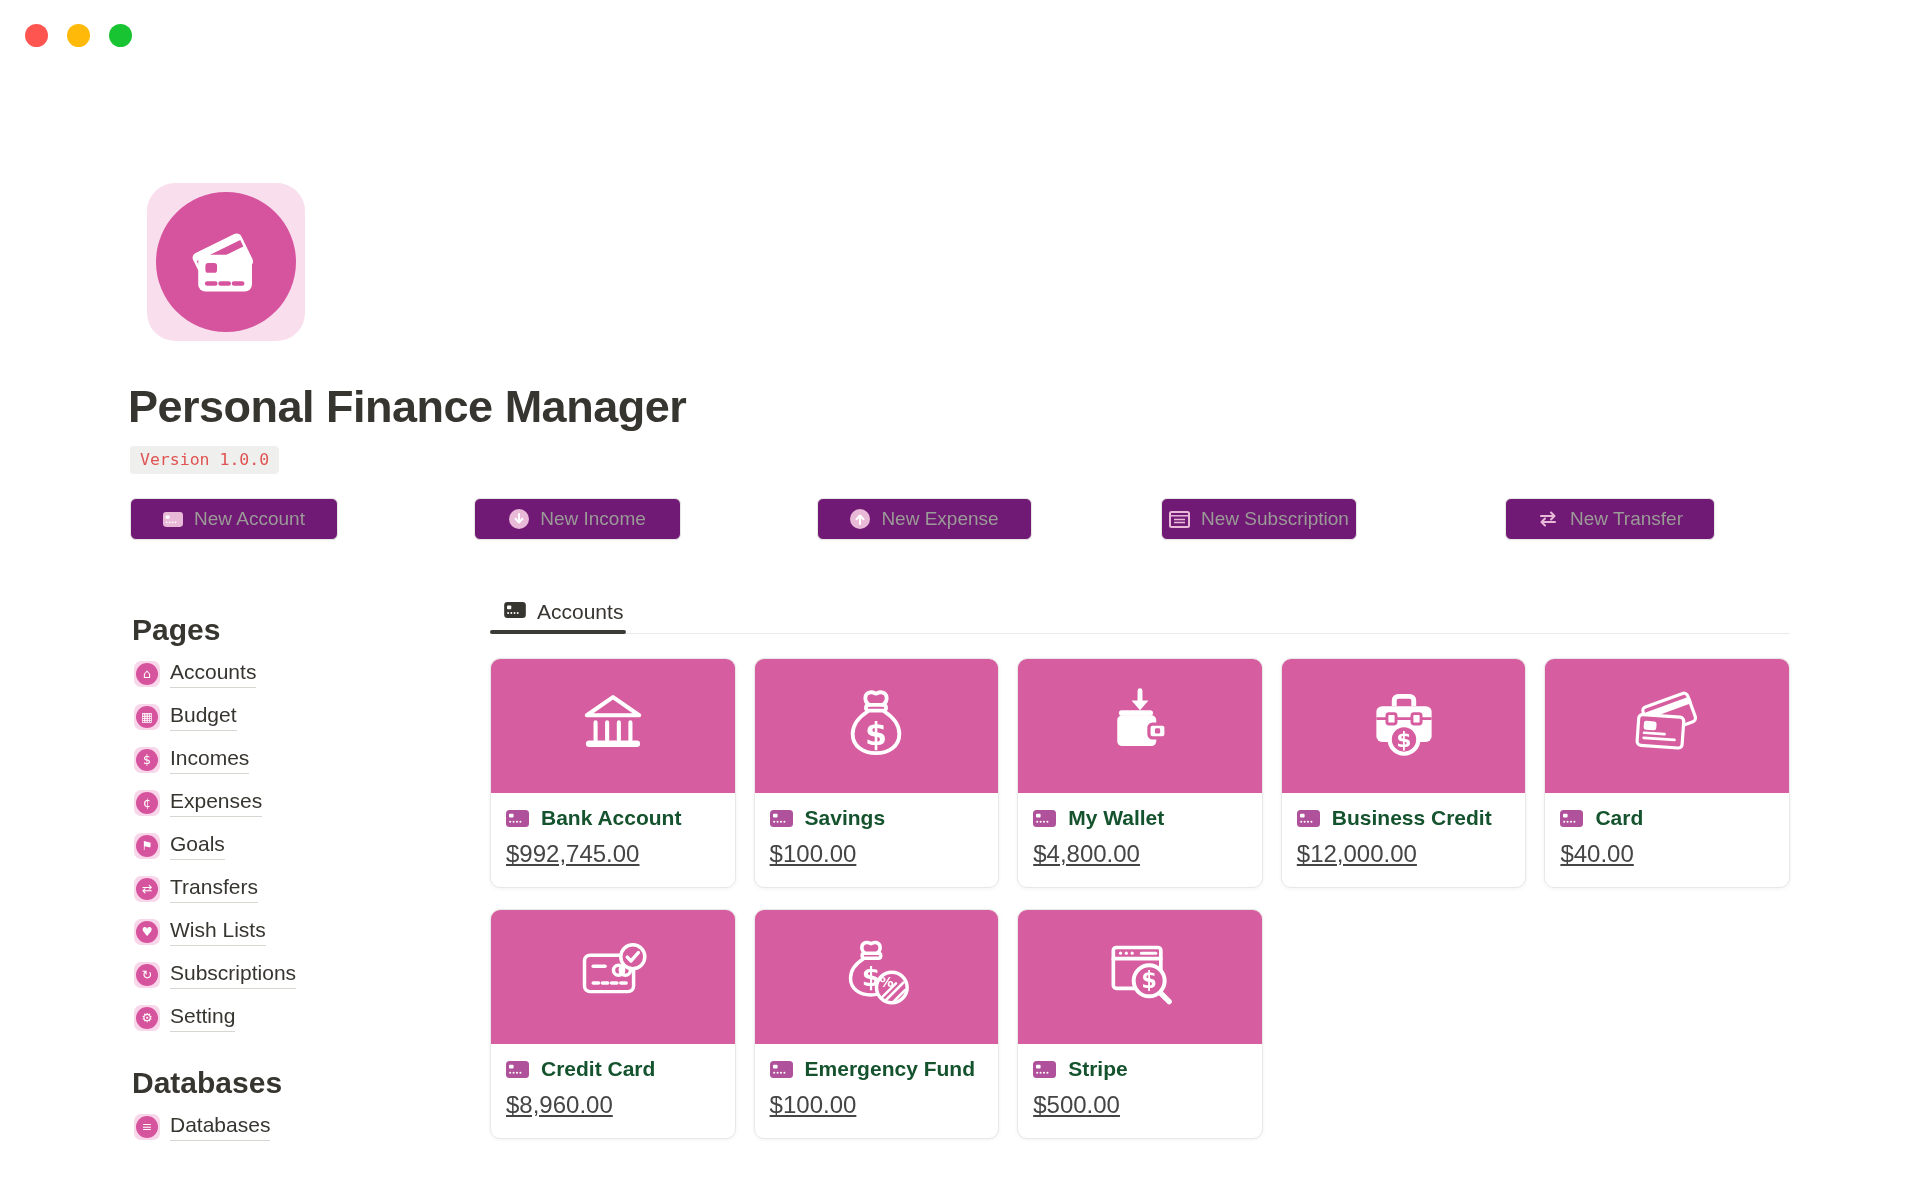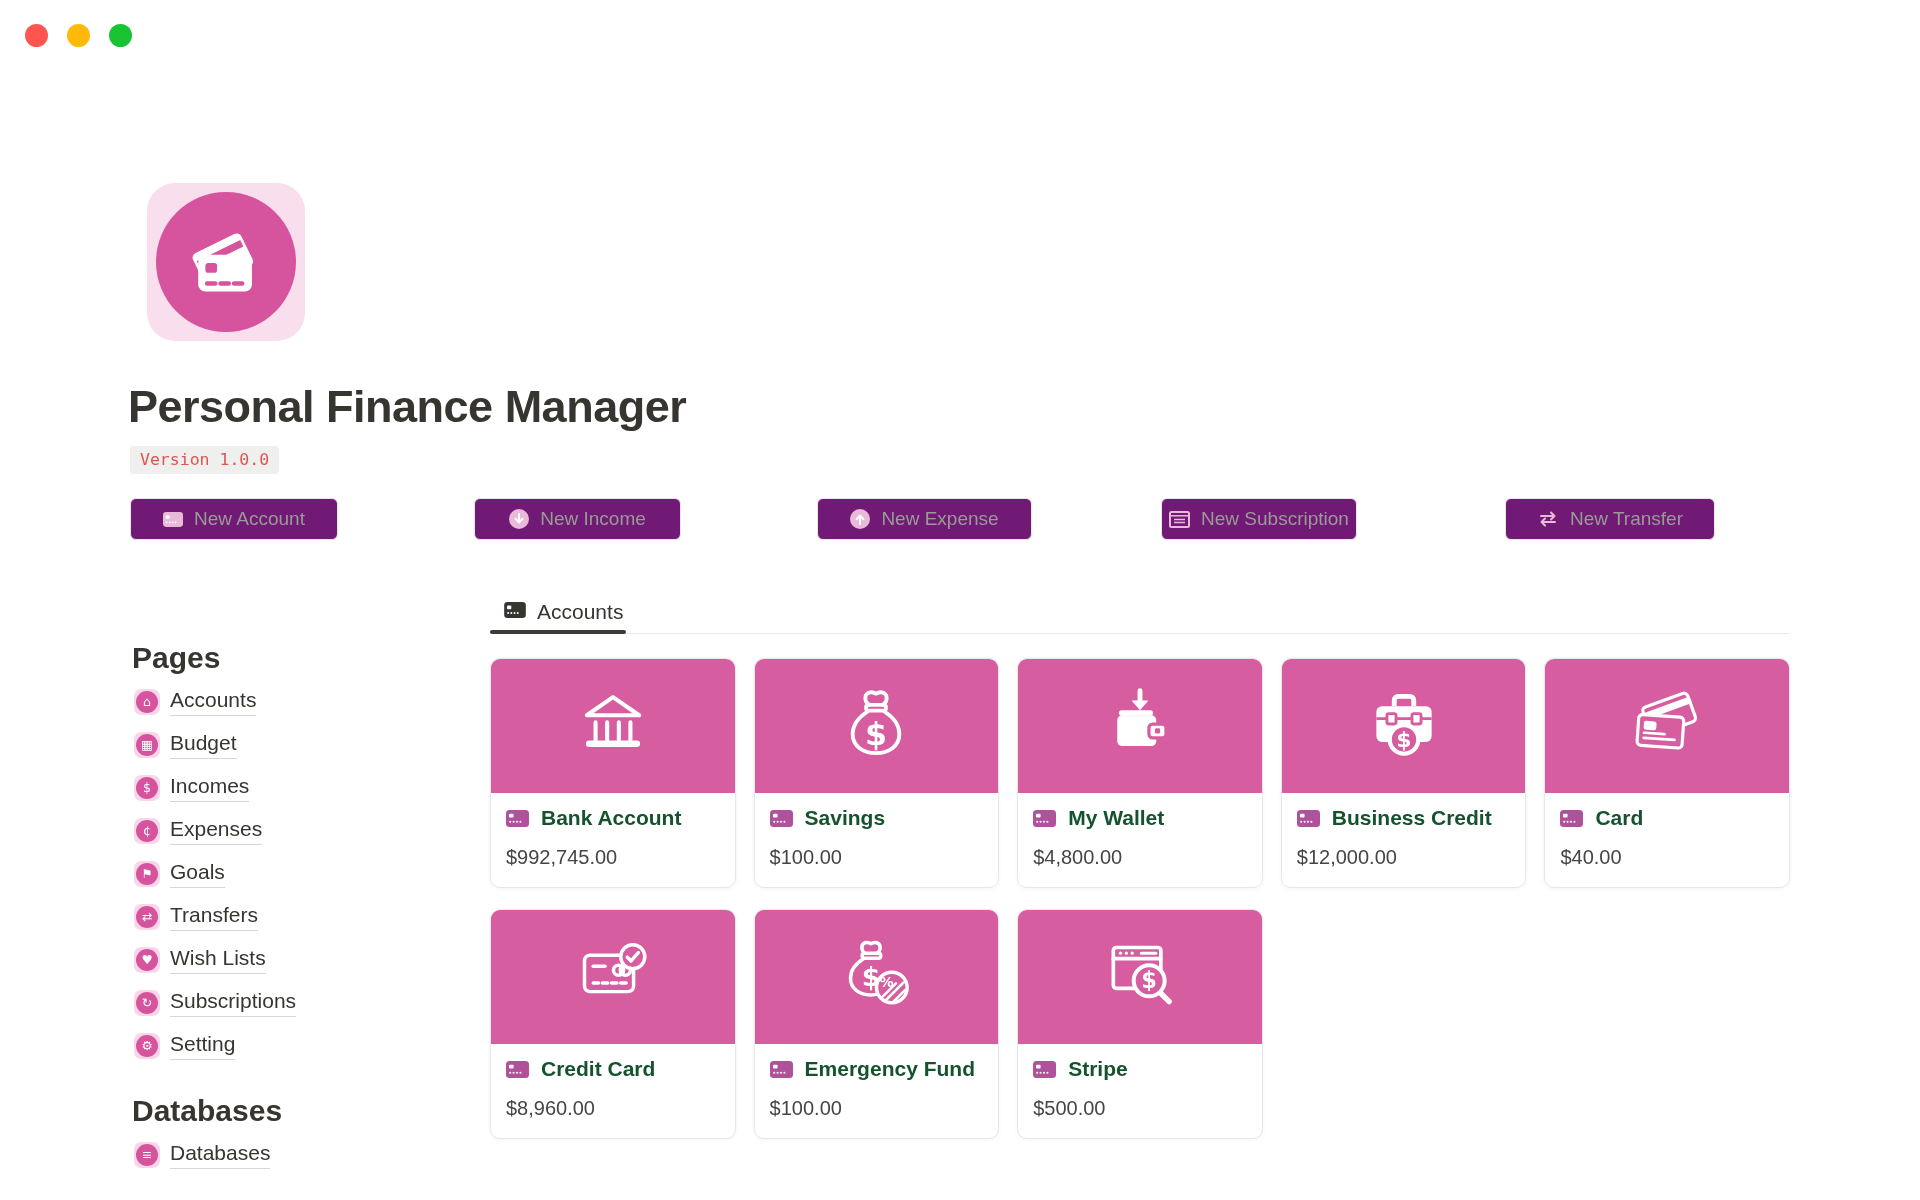--- a/index.html
+++ b/index.html
@@ -25,21 +25,21 @@
     font-family:"DejaVu Sans Mono", monospace; font-size:16.5px; }
 
   
   .actions { position:absolute; left:130px; top:498px; width:1660px; height:42px; }
   .action-btn { position:absolute; top:0; height:42px; background:#701a75; border:1px solid #E7E7E5;
     border-radius:6px; display:flex; align-items:center; justify-content:center; gap:11px;
     font-size:19px; color:#9B9A97; cursor:pointer; box-shadow:0 1px 2px rgba(15,15,15,0.03); }
   .action-btn .ico { display:flex; align-items:center; }
 
   
-  .sidebar { position:absolute; left:130px; top:612px; width:320px;margin-top:28px; }
+  .sidebar { position:absolute; left:130px; top:612px; width:320px; }
   .side-heading { font-size:30px; font-weight:700; color:#37352F; line-height:36px; margin-bottom:4px; margin-left:2px; }
   .side-heading.databases { margin-top:26px; }
   .side-item { height:43px; display:flex; align-items:center; gap:10px; padding-left:4px; cursor:pointer; }
   .chip { width:26px; height:26px; border-radius:7px; background:#F8D7EA; flex:0 0 auto;
     display:flex; align-items:center; justify-content:center; }
   .chip .c { width:22px; height:22px; border-radius:50%; background:#D6549D; color:#fff;
     font-family:"DejaVu Sans", sans-serif; font-size:12.5px; line-height:22px; text-align:center; }
   .side-label { font-size:21px; color:#37352F; padding-bottom:3px; border-bottom:1.5px solid #D8D6D1; }
 
   
@@ -52,21 +52,21 @@
 
   
   .cards { position:absolute; left:490px; top:658px; width:1300px;
     display:grid; grid-template-columns:repeat(5, 1fr); column-gap:18px; row-gap:21px; }
   .card { height:230px; background:#fff; border:1px solid #E8E8E6; border-radius:10px;
     overflow:hidden; box-shadow:0 1px 4px rgba(0,0,0,0.05); cursor:pointer; }
   .card-cover { height:134px; background:#D65D9F; display:flex; align-items:center; justify-content:center; }
   .card-body { padding:13px 15px 0 15px; }
   .card-title-row { display:flex; align-items:center; gap:12px; }
   .card-title { font-size:21px; font-weight:700; color:#14532d; white-space:nowrap; }
-  .card-balance { margin-top:16px; font-size:20px; color:#454545; }
+  .card-balance { margin-top:10px; font-size:24px; color:#454545;text-decoration:underline; }
 </style>
 </head>
 <body>
 
 <div class="traffic">
   <span class="dot red"></span>
   <span class="dot yellow"></span>
   <span class="dot green"></span>
 </div>
 

